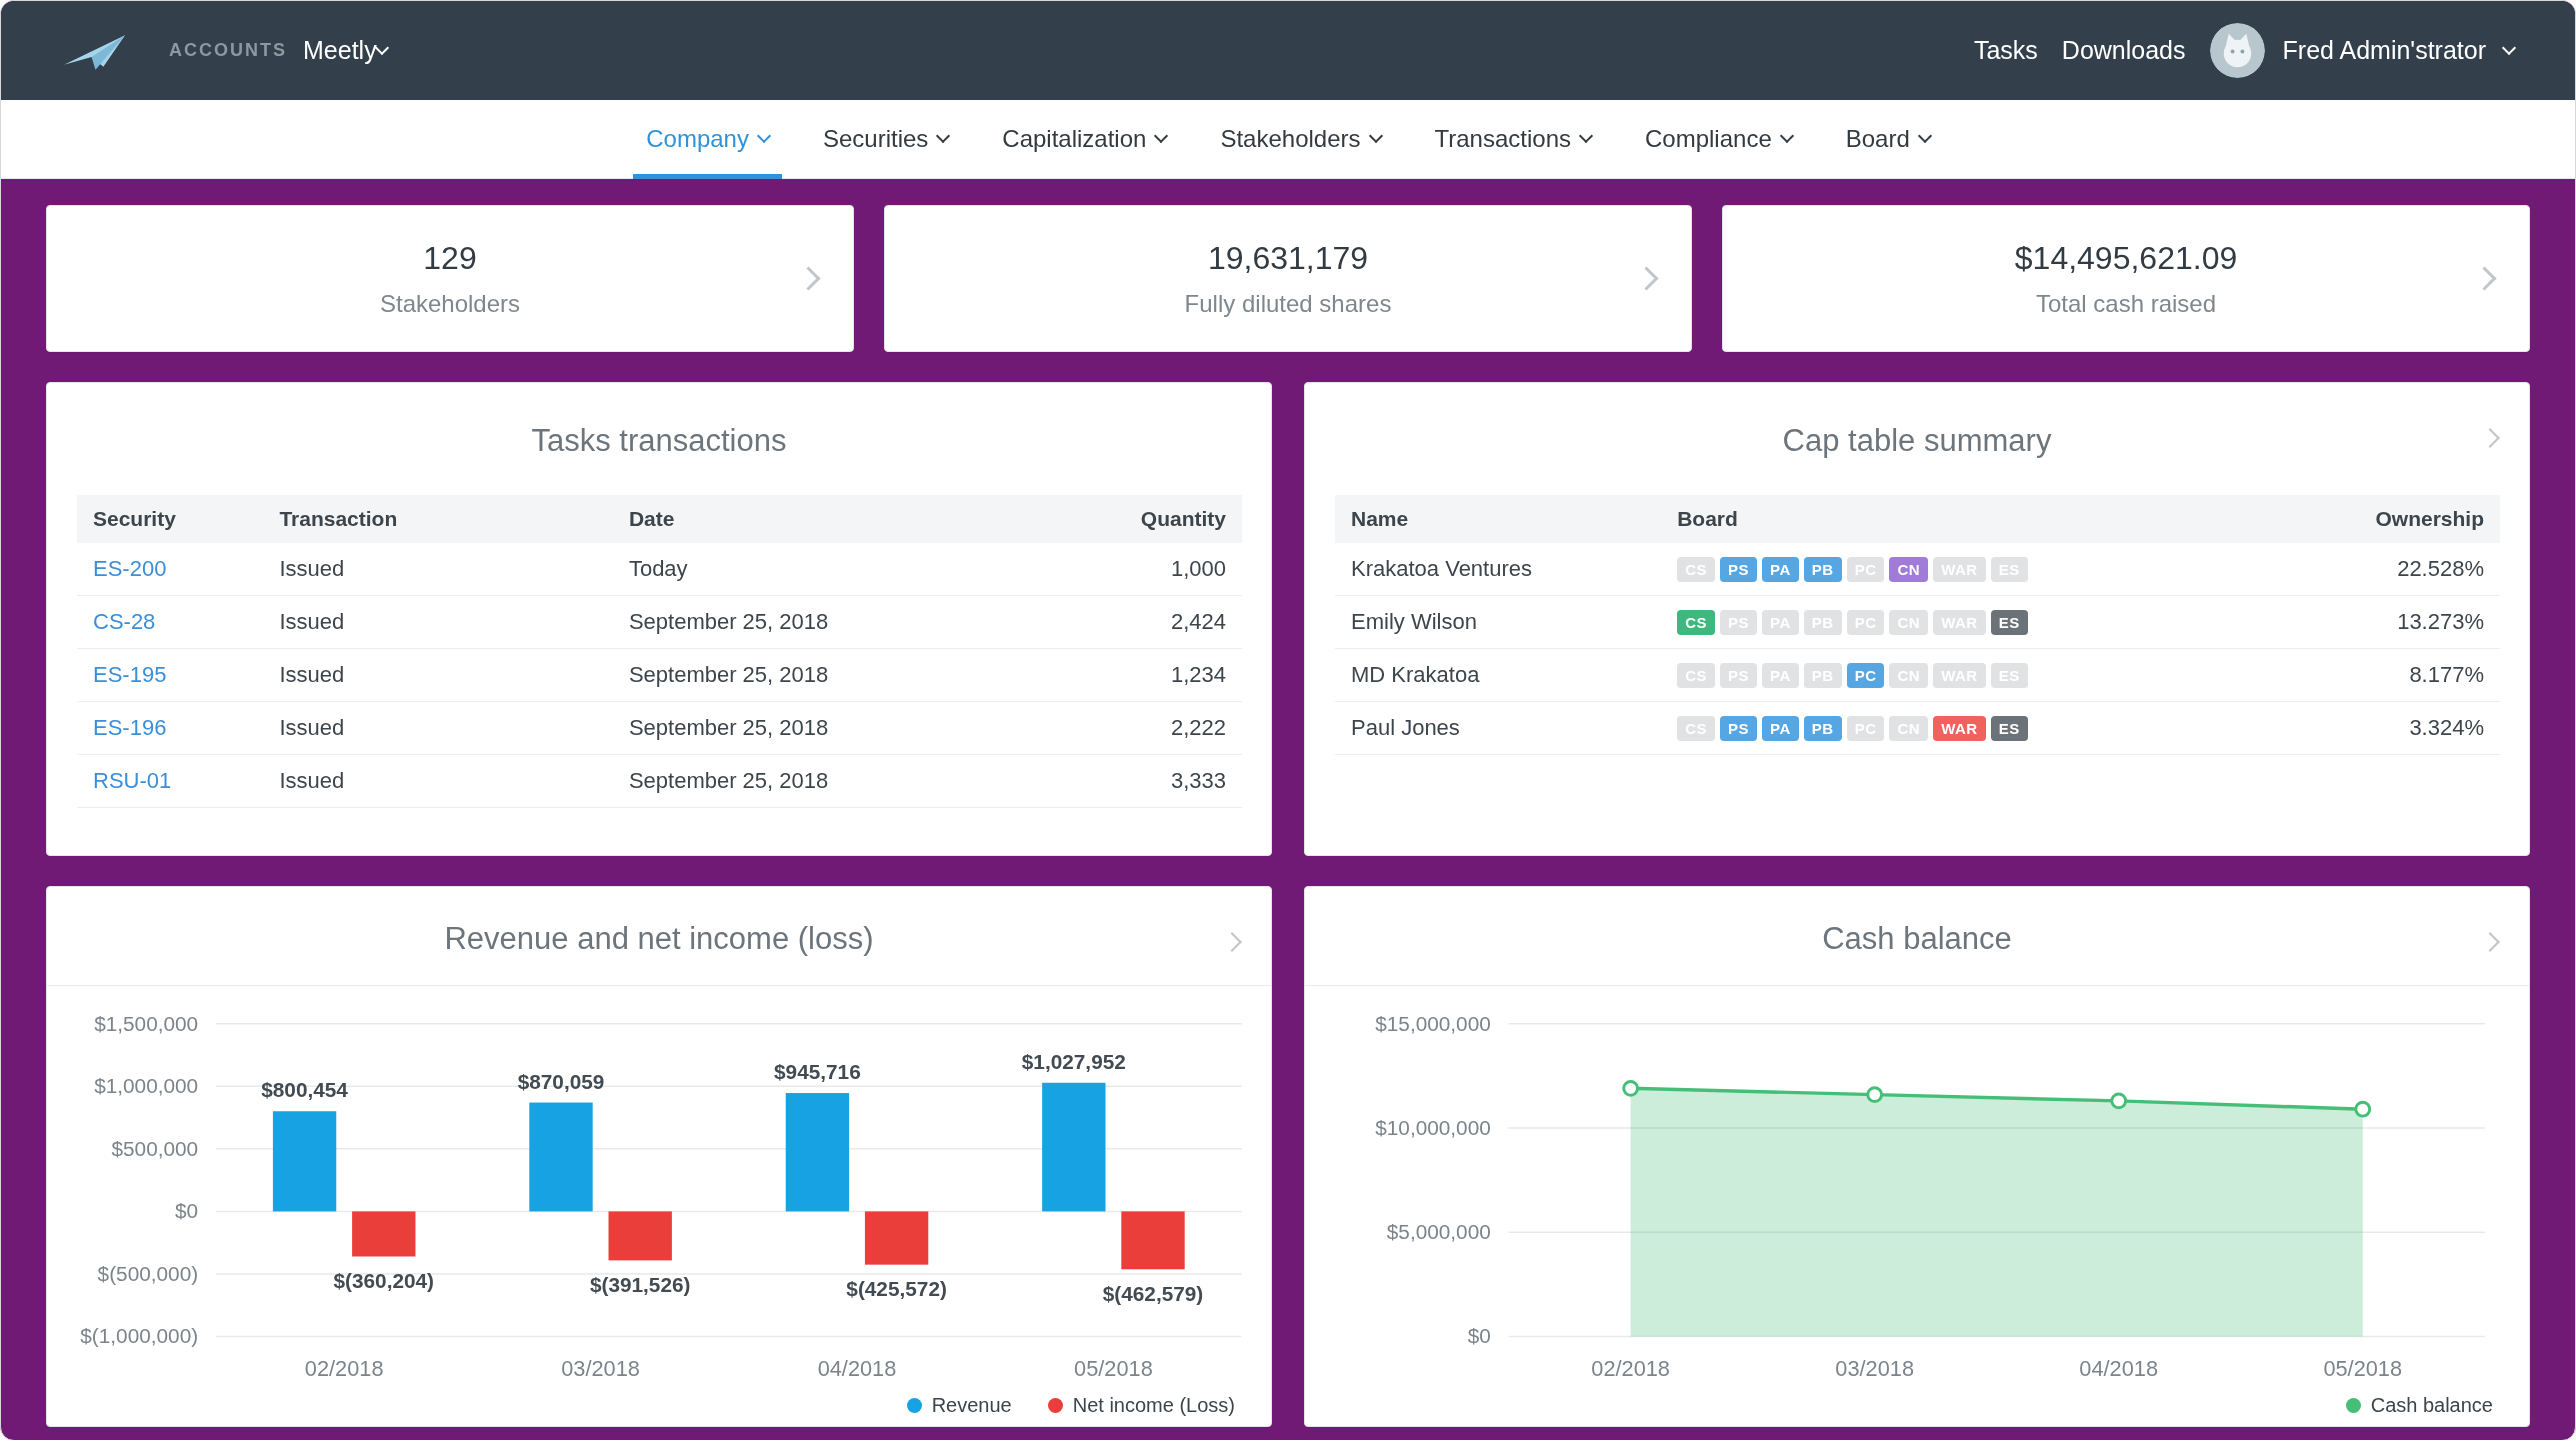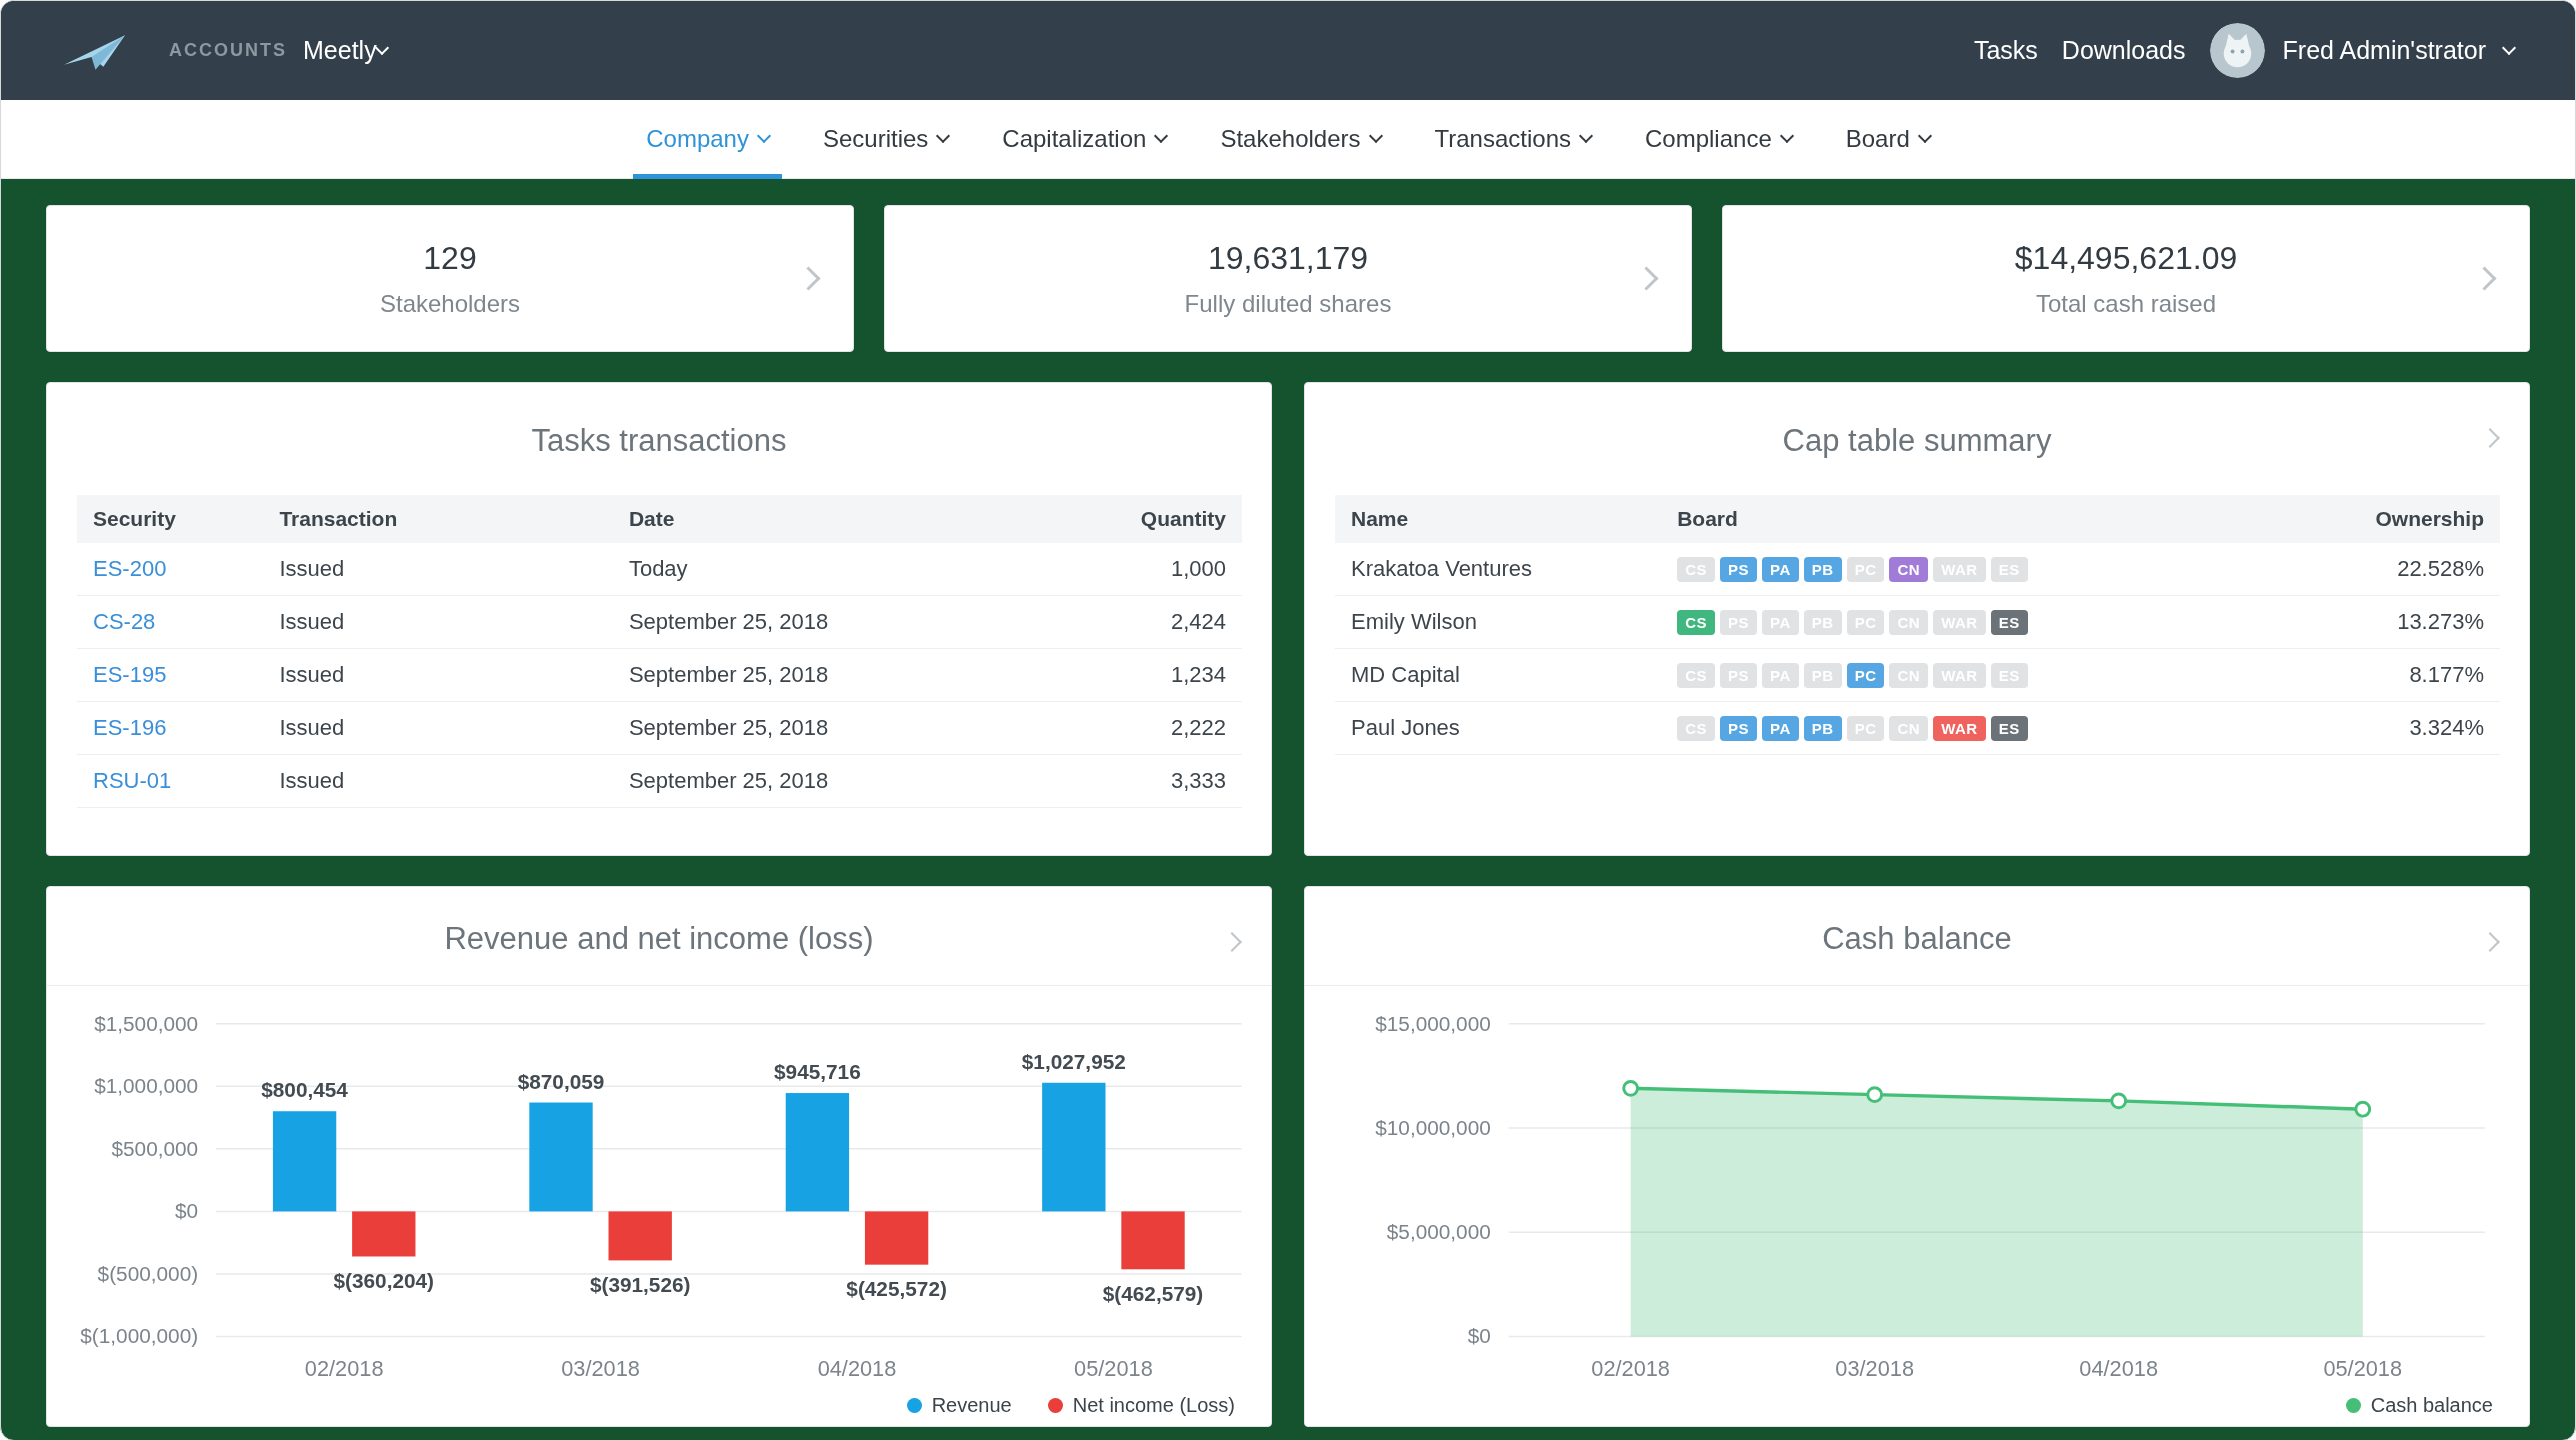--- a/index.html
+++ b/index.html
@@ -4,21 +4,21 @@
 <style>
   * { box-sizing: border-box; margin: 0; padding: 0; }
   html, body { width: 2576px; height: 1441px; }
   body {
     font-family: "Liberation Sans", sans-serif;
     background: #fbfbfb;
     color: #3d454c;
   }
   .app {
     width: 2576px; height: 1441px;
-    background: #14532d;
+    background: #701a75;
     border: 1px solid #d6d8da;
     border-radius: 14px;
     overflow: hidden;
   }
 
   
   .navbar {
     height: 99px; background: #333f4a;
     display: flex; align-items: center;
     padding: 0 61px; color: #fff;
@@ -303,21 +303,21 @@
                     <span class="badge" style="background:#e0e2e4">PB</span>
                     <span class="badge" style="background:#e0e2e4">PC</span>
                     <span class="badge" style="background:#e0e2e4">CN</span>
                     <span class="badge" style="background:#e0e2e4">WAR</span>
                     <span class="badge" style="background:#6b7278">ES</span>
                   </span>
                 </td>
                 <td class="num">13.273%</td>
               </tr>
               <tr>
-                <td>MD Capital</td>
+                <td>MD Krakatoa</td>
                 <td>
                   <span class="badges">
                     <span class="badge" style="background:#e0e2e4">CS</span>
                     <span class="badge" style="background:#e0e2e4">PS</span>
                     <span class="badge" style="background:#e0e2e4">PA</span>
                     <span class="badge" style="background:#e0e2e4">PB</span>
                     <span class="badge" style="background:#55a6e2">PC</span>
                     <span class="badge" style="background:#e0e2e4">CN</span>
                     <span class="badge" style="background:#e0e2e4">WAR</span>
                     <span class="badge" style="background:#e0e2e4">ES</span>

